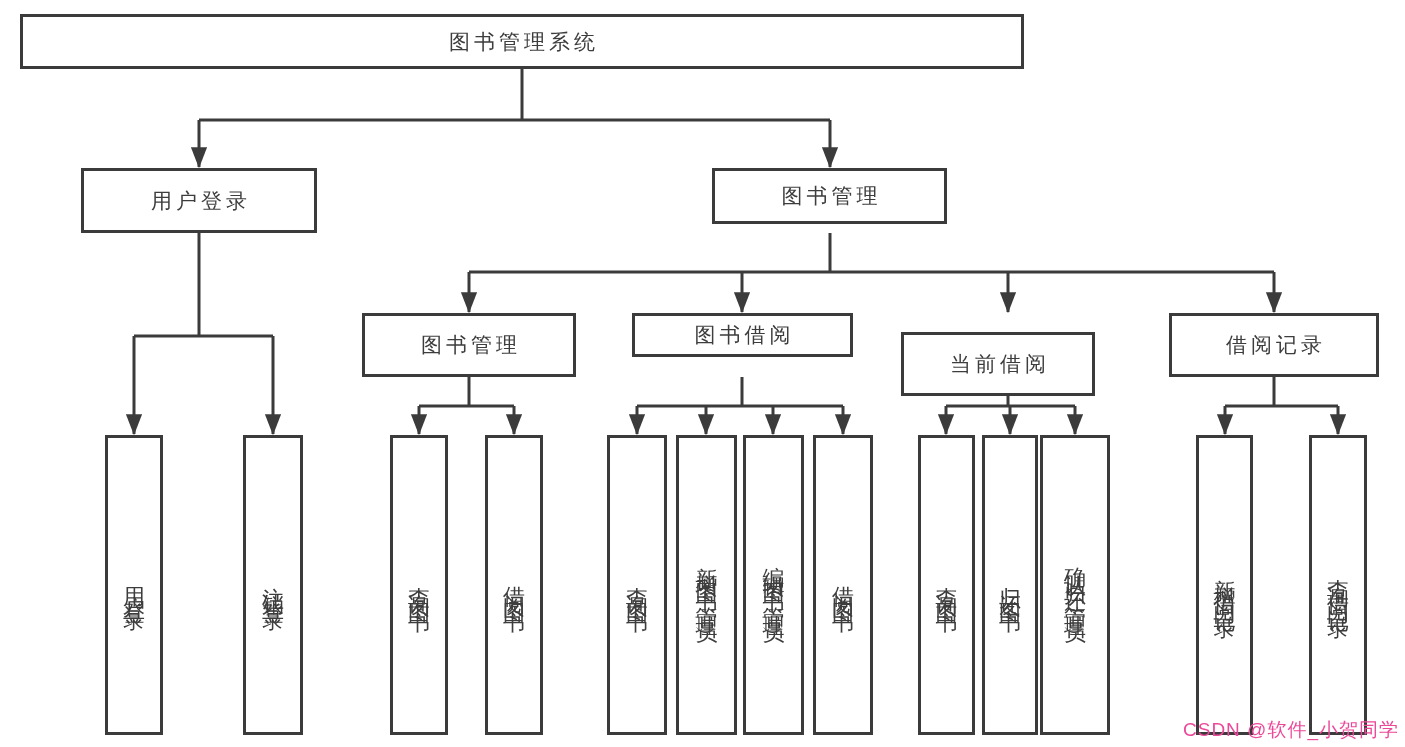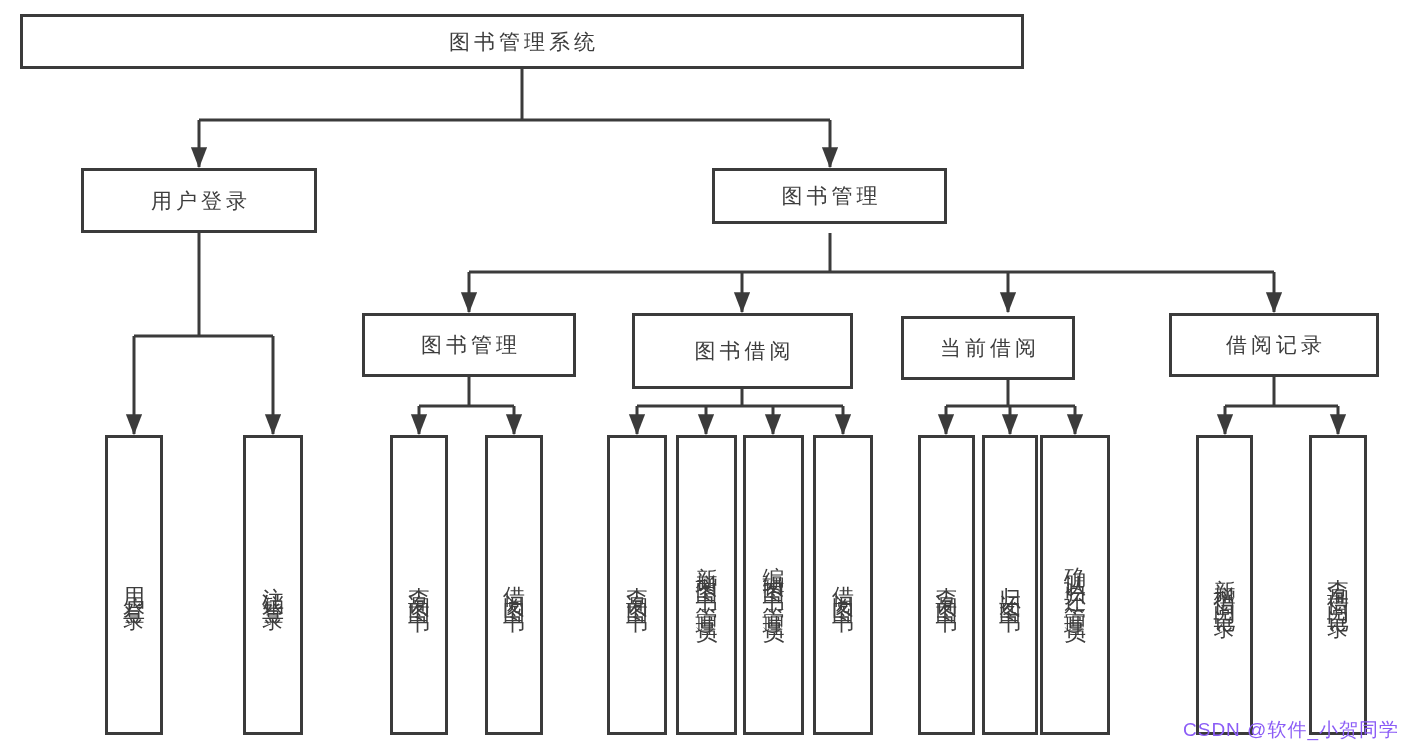--- a/index.html
+++ b/index.html
@@ -33,21 +33,21 @@
     font-size:22px;
     letter-spacing:8px;
     line-height:1;
     text-indent:0;
     white-space:nowrap;
   }
   .watermark{
     position:absolute;
     left:1183px;top:717px;
     z-index:2;
-    color:#8b5cf6;
+    color:#ec4899;
     font-size:19px;
     letter-spacing:1px;
     white-space:nowrap;
   }
 </style>
 </head>
 <body>
 
 <div class="stage">
 
@@ -108,24 +108,24 @@
   <div class="node" style="left:81px;top:168px;width:236px;height:65px">
     <span class="lbl">用户登录</span>
   </div>
   <div class="node" style="left:712px;top:168px;width:235px;height:56px">
     <span class="lbl">图书管理</span>
   </div>
 
   <div class="node" style="left:362px;top:313px;width:214px;height:64px">
     <span class="lbl">图书管理</span>
   </div>
-  <div class="node" style="left:632px;top:313px;width:221px;height:76px">
+  <div class="node" style="left:632px;top:313px;width:221px;height:44px">
     <span class="lbl">图书借阅</span>
   </div>
-  <div class="node" style="left:901px;top:316px;width:174px;height:64px">
+  <div class="node" style="left:901px;top:332px;width:194px;height:64px">
     <span class="lbl">当前借阅</span>
   </div>
   <div class="node" style="left:1169px;top:313px;width:210px;height:64px">
     <span class="lbl">借阅记录</span>
   </div>
 
   <div class="node leaf" style="left:105px;top:435px;width:58px;height:300px">
     <span class="lbl">用户登录</span>
   </div>
   <div class="node leaf" style="left:243px;top:435px;width:60px;height:300px">

